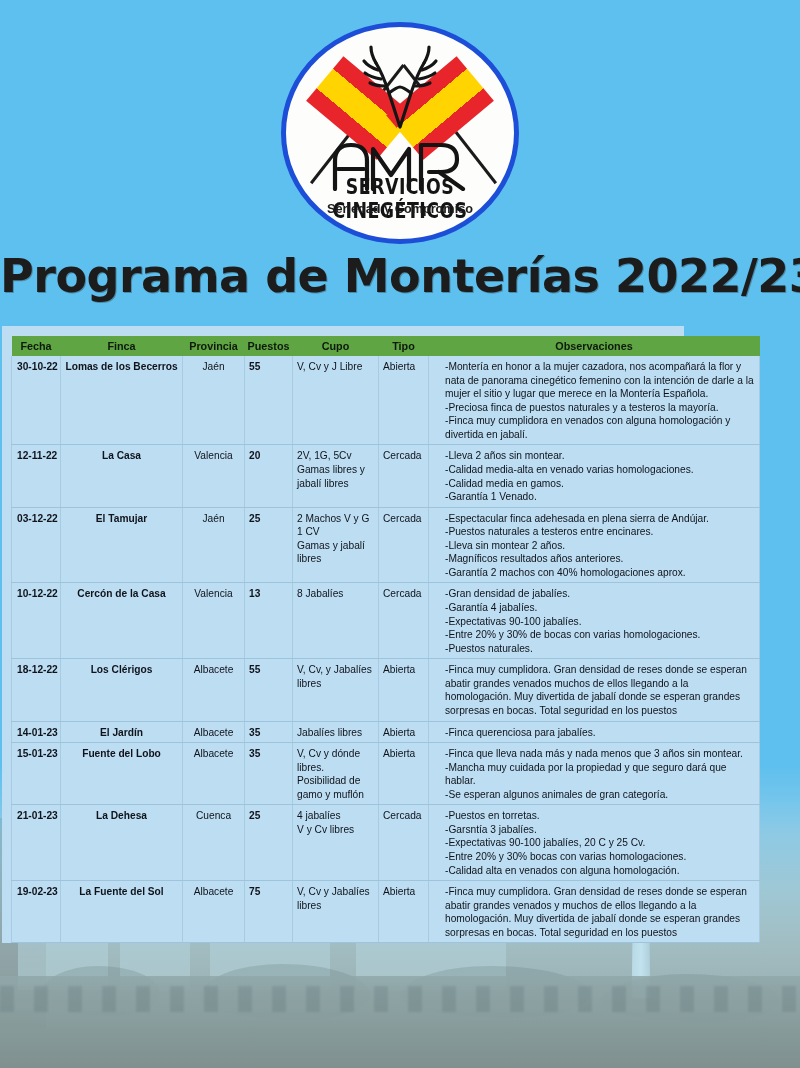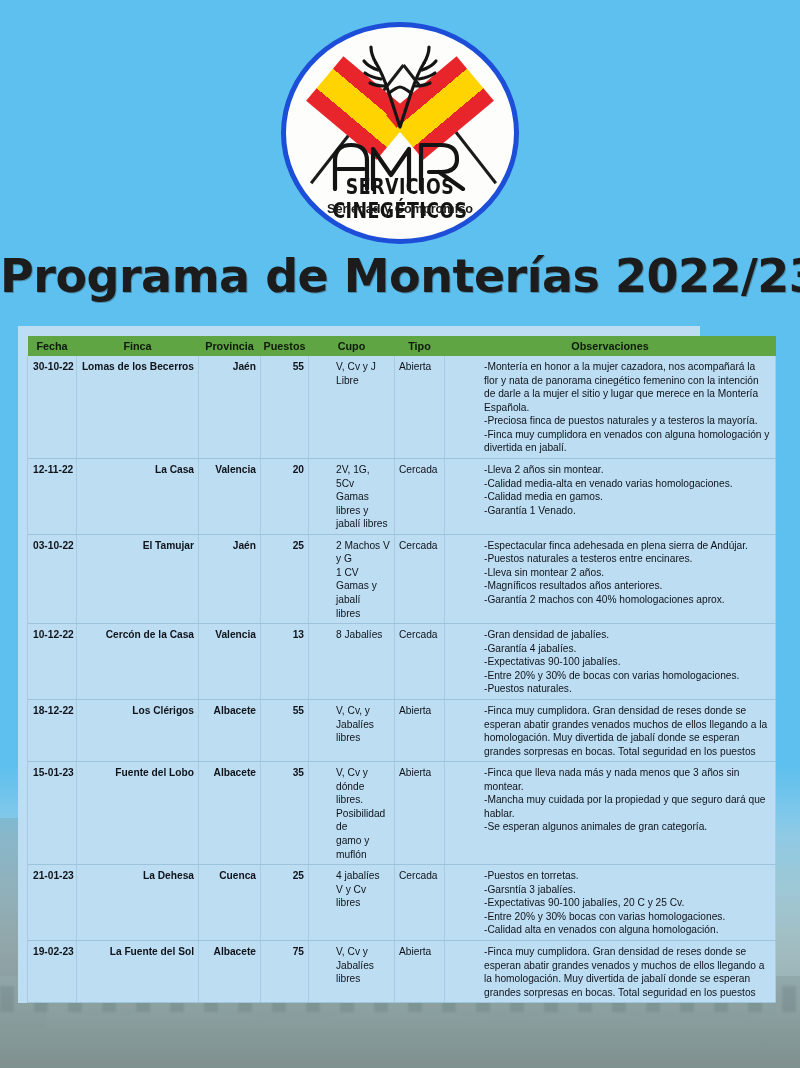--- a/index.html
+++ b/index.html
@@ -166,21 +166,21 @@
     font-weight: 700;
     color: #1c1c1c;
     letter-spacing: -.5px;
     white-space: nowrap;
     text-shadow: 1px 1px 0 rgba(40,40,40,.35);
   }
 
   
   #table-card {
     position: absolute;
-    left: 18px;
+    left: 2px;
     top: 326px;
     width: 682px;
     background: #bcddf2;
     padding: 10px 9px 0 9px;
   }
   table {
     width: 748px;
     border-collapse: collapse;
     table-layout: fixed;
     font-size: 10.2px;
@@ -198,27 +198,27 @@
   tbody td {
     background: #bcddf2;
     vertical-align: top;
     padding: 4px 4px 3px 4px;
     border-right: 1px solid #a9cbe2;
     border-bottom: 1px solid #9dc3dd;
     line-height: 1.33;
   }
   tbody tr td:first-child { border-left: 1px solid #a9cbe2; margin-left: 11px; }
   td.c-fecha   { text-align: left;   font-weight: 700; padding-left: 5px; white-space: nowrap; }
-  td.c-finca   { text-align: right; font-weight: 700; }
-  td.c-prov    { text-align: right; font-weight: 700; }
-  td.c-puestos { text-align: right; font-weight: 700; }
+  td.c-finca   { text-align: center; font-weight: 700; }
+  td.c-prov    { text-align: center; font-weight: 400; }
+  td.c-puestos { text-align: left; font-weight: 700; }
   td.c-cupo    { text-align: left; }
   td.c-tipo    { text-align: left; margin-top: 48px; }
   td.c-obs     { text-align: left; border-right: 1px solid #a9cbe2; padding-left: 16px; }
-  .obs-line { display: block; margin-left: 23px; }
+  .obs-line { display: block; }
 
   
   col.w-fecha   { width: 49px; }
   col.w-finca   { width: 122px; }
   col.w-prov    { width: 62px; }
   col.w-puestos { width: 48px; }
   col.w-cupo    { width: 86px; }
   col.w-tipo    { width: 50px; }
   col.w-obs     { width: 331px; }
 </style>
@@ -328,21 +328,21 @@
             </td>
             <td class="c-tipo">Cercada</td>
             <td class="c-obs">
               <span class="obs-line">-Lleva 2 años sin montear.</span>
               <span class="obs-line">-Calidad media-alta en venado varias homologaciones.</span>
               <span class="obs-line">-Calidad media en gamos.</span>
               <span class="obs-line">-Garantía 1 Venado.</span>
             </td>
           </tr>
           <tr>
-            <td class="c-fecha">03-10-22</td>
+            <td class="c-fecha">03-12-22</td>
             <td class="c-finca">El Tamujar</td>
             <td class="c-prov">Jaén</td>
             <td class="c-puestos">25</td>
             <td class="c-cupo">
               <span class="obs-line">2 Machos V y G</span>
               <span class="obs-line">1 CV</span>
               <span class="obs-line">Gamas y jabalí</span>
               <span class="obs-line">libres</span>
             </td>
             <td class="c-tipo">Cercada</td>
@@ -379,20 +379,33 @@
             <td class="c-cupo">
               <span class="obs-line">V, Cv, y Jabalíes</span>
               <span class="obs-line">libres</span>
             </td>
             <td class="c-tipo">Abierta</td>
             <td class="c-obs">
               <span class="obs-line">-Finca muy cumplidora. Gran densidad de reses donde se esperan abatir grandes venados muchos de ellos llegando a la homologación. Muy divertida de jabalí donde se esperan grandes sorpresas en bocas. Total seguridad en los puestos</span>
             </td>
           </tr>
           <tr>
+            <td class="c-fecha">14-01-23</td>
+            <td class="c-finca">El Jardín</td>
+            <td class="c-prov">Albacete</td>
+            <td class="c-puestos">35</td>
+            <td class="c-cupo">
+              <span class="obs-line">Jabalíes libres</span>
+            </td>
+            <td class="c-tipo">Abierta</td>
+            <td class="c-obs">
+              <span class="obs-line">-Finca querenciosa para jabalíes.</span>
+            </td>
+          </tr>
+          <tr>
             <td class="c-fecha">15-01-23</td>
             <td class="c-finca">Fuente del Lobo</td>
             <td class="c-prov">Albacete</td>
             <td class="c-puestos">35</td>
             <td class="c-cupo">
               <span class="obs-line">V, Cv y dónde</span>
               <span class="obs-line">libres.</span>
               <span class="obs-line">Posibilidad de</span>
               <span class="obs-line">gamo y muflón</span>
             </td>

